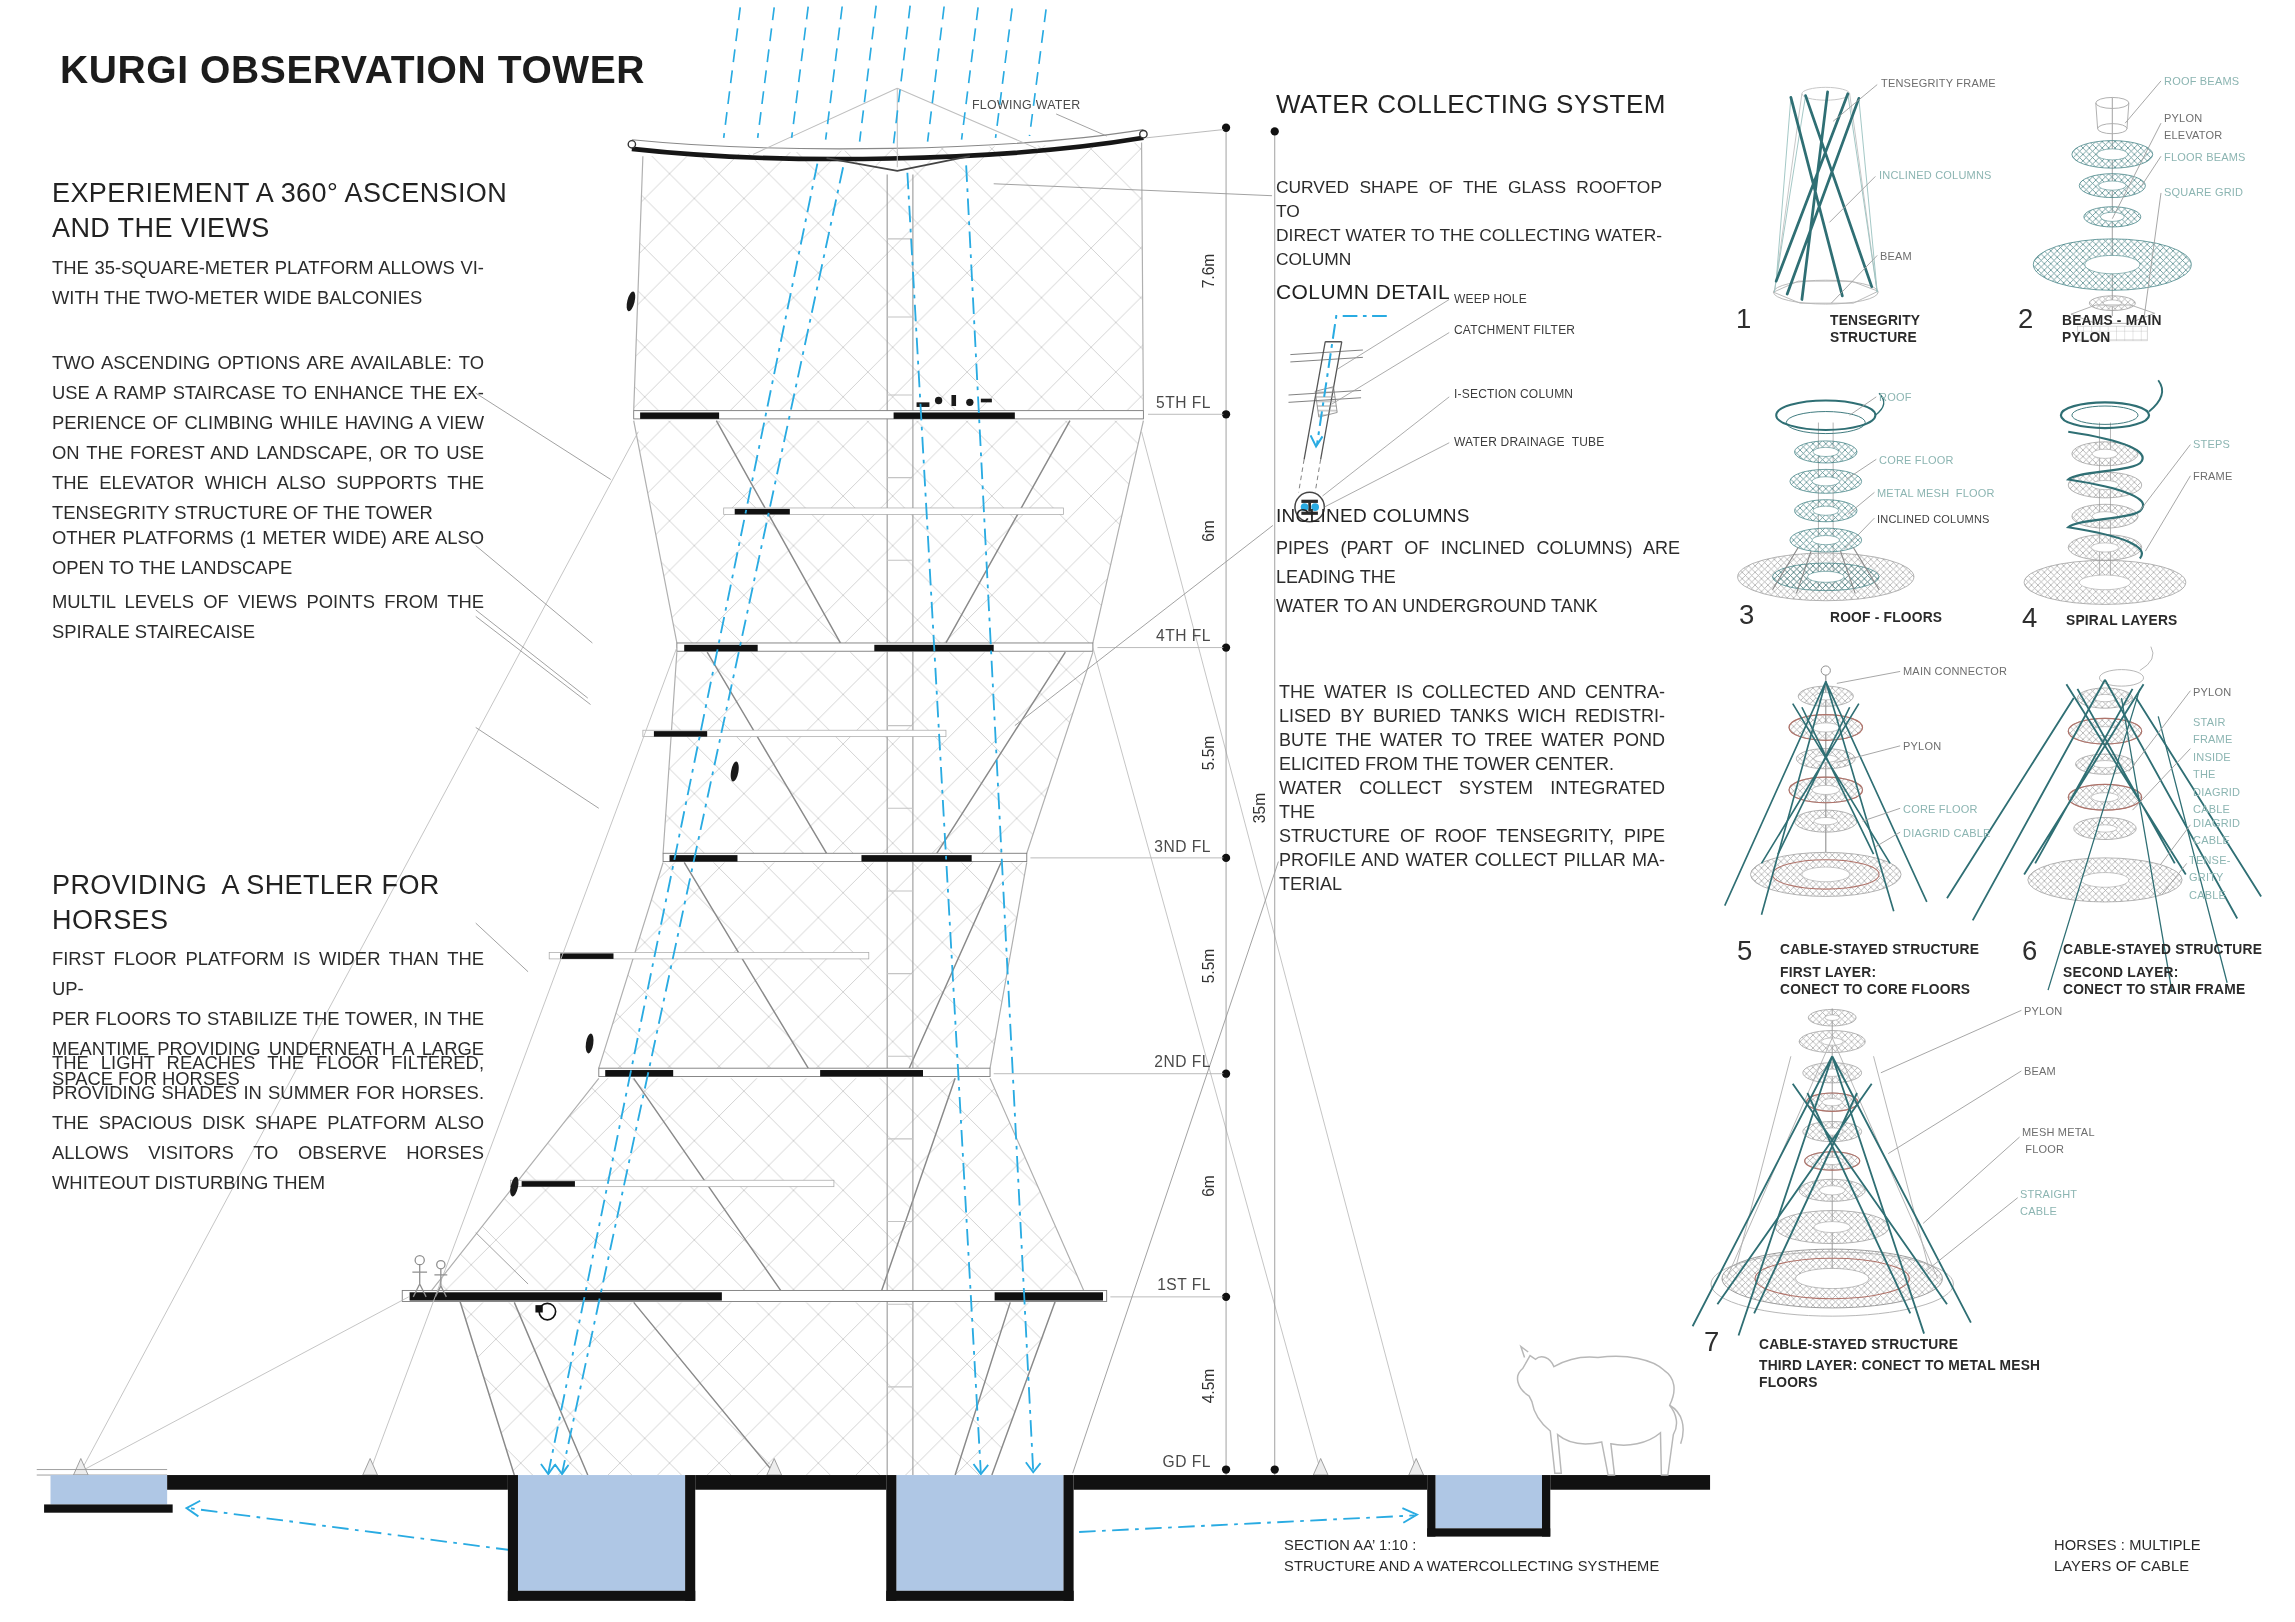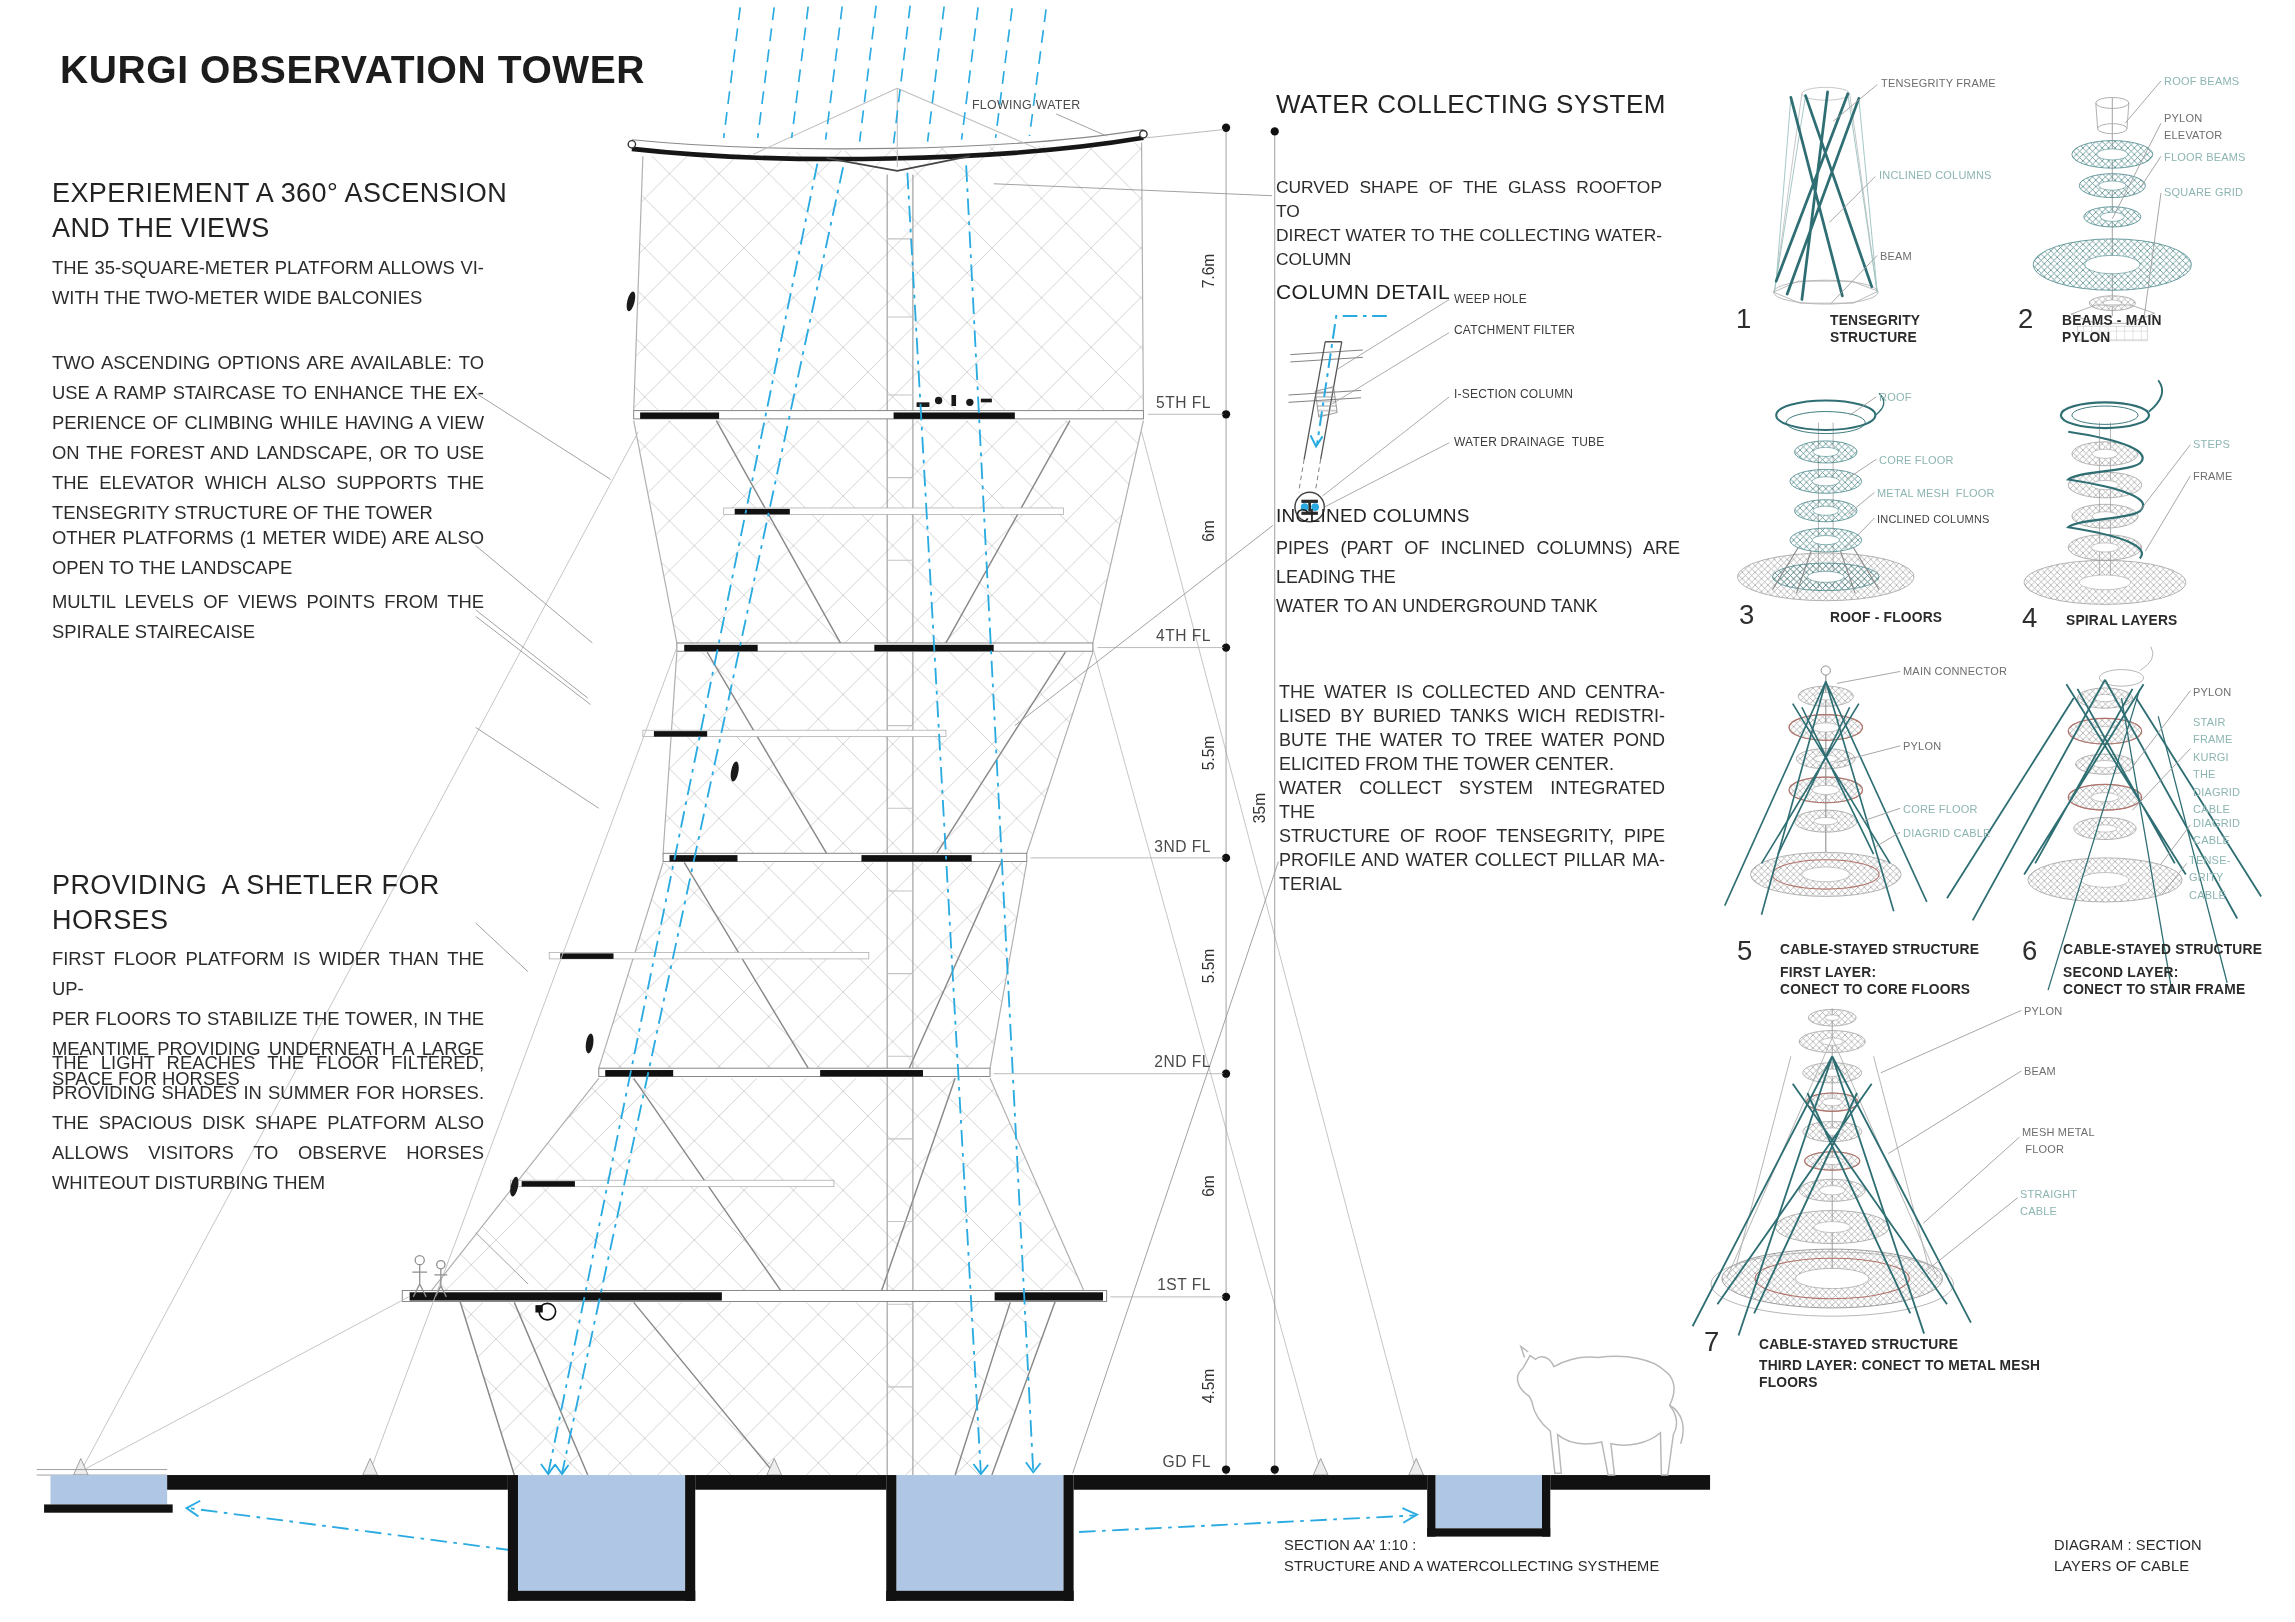--- a/index.html
+++ b/index.html
@@ -564,21 +564,21 @@
 <div class="abs dlab teal pre" style="left:1903px;top:801px">CORE FLOOR</div>
 <div class="abs dlab teal pre" style="left:1903px;top:825px">DIAGRID CABLE</div>
 <div class="abs num" style="left:1737px;top:935px">5</div>
 <div class="abs cap pre" style="left:1780px;top:941px">CABLE-STAYED STRUCTURE</div>
 <div class="abs capsub pre" style="left:1780px;top:964px">FIRST LAYER:
 CONECT TO CORE FLOORS</div>
 
 <div class="abs dlab gray pre" style="left:2193px;top:684px">PYLON</div>
 <div class="abs dlab teal pre" style="left:2193px;top:714px">STAIR
 FRAME
-KURGI
+INSIDE
 THE
 DIAGRID
 CABLE</div>
 <div class="abs dlab teal pre" style="left:2193px;top:815px">DIAGRID
 CABLE</div>
 <div class="abs dlab teal pre" style="left:2189px;top:852px">TENSE-
 GRITY
 CABLE</div>
 <div class="abs num" style="left:2022px;top:935px">6</div>
 <div class="abs cap pre" style="left:2063px;top:941px">CABLE-STAYED STRUCTURE</div>
@@ -591,15 +591,15 @@
  FLOOR</div>
 <div class="abs dlab teal pre" style="left:2020px;top:1186px">STRAIGHT
 CABLE</div>
 <div class="abs num" style="left:1704px;top:1326px">7</div>
 <div class="abs cap pre" style="left:1759px;top:1336px">CABLE-STAYED STRUCTURE</div>
 <div class="abs capsub pre" style="left:1759px;top:1357px">THIRD LAYER: CONECT TO METAL MESH
 FLOORS</div>
 
 <div class="abs foot pre" style="left:1284px;top:1535px">SECTION AA’ 1:10 :
 STRUCTURE AND A WATERCOLLECTING SYSTHEME</div>
-<div class="abs foot pre" style="left:2054px;top:1535px">DIAGRAM : SECTION
+<div class="abs foot pre" style="left:2054px;top:1535px">HORSES : MULTIPLE
 LAYERS OF CABLE</div>
 
 
 </body></html>

